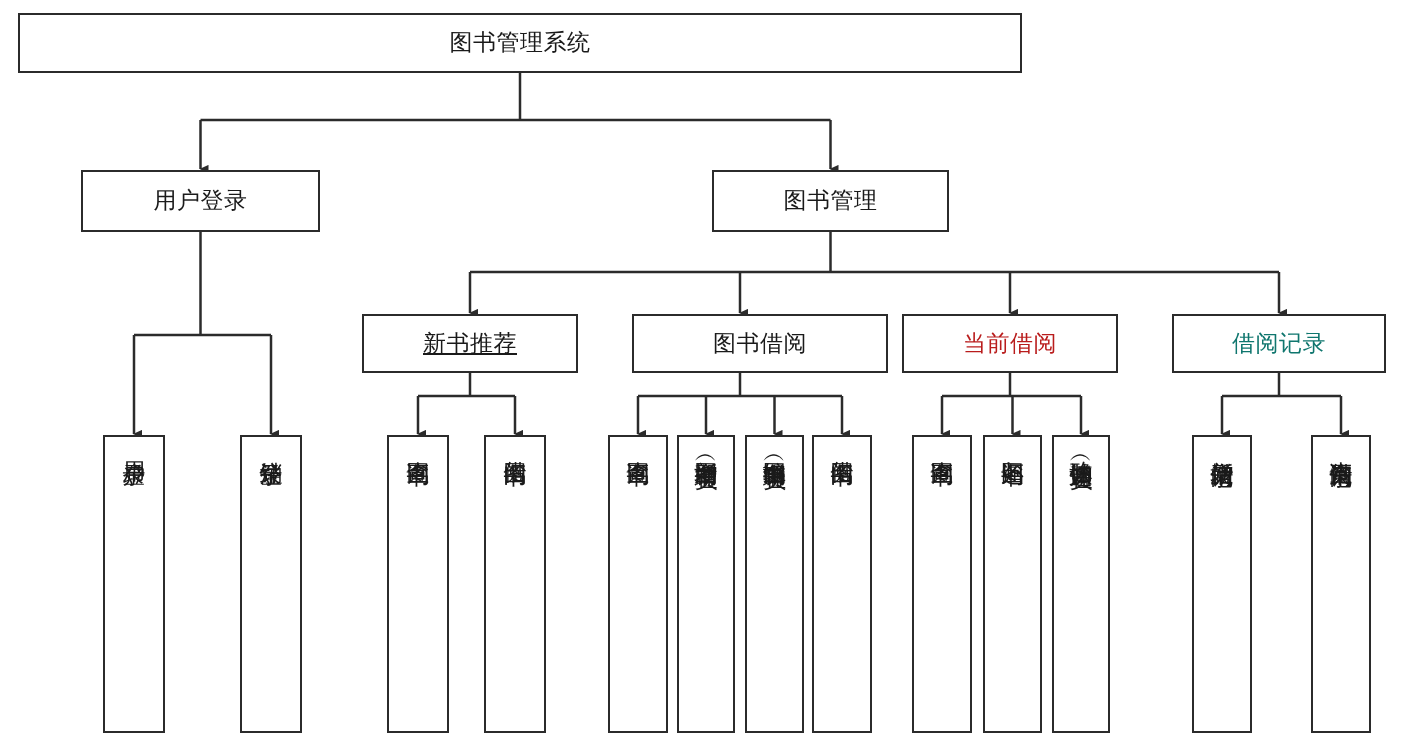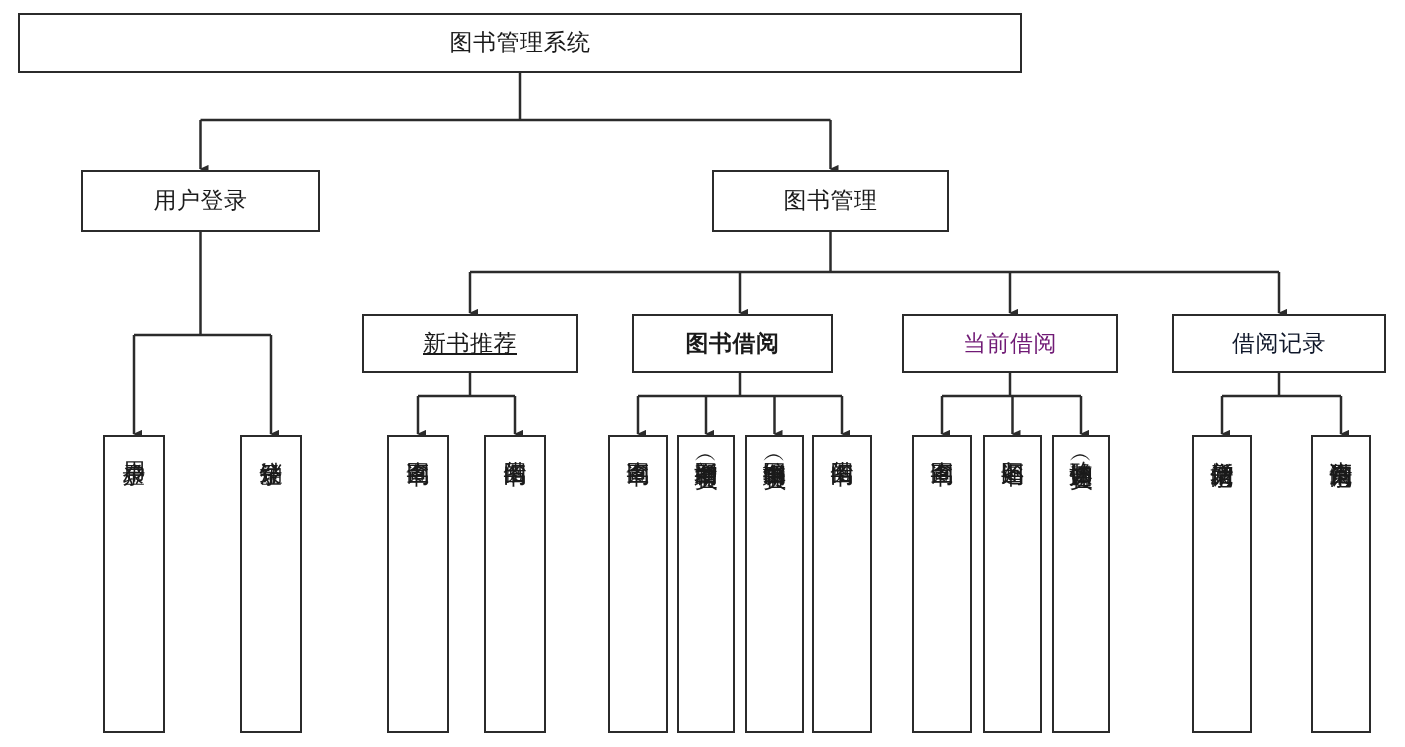--- a/index.html
+++ b/index.html
@@ -121,28 +121,28 @@
       </div>
       <div class="node-box node-horizontal" style="left: 81px; top: 170px; width: 239px; height: 62px; border-color: rgb(43, 43, 43); background: rgb(255, 255, 255);">
         <span class="node-label" style="color: rgb(26, 26, 26);">用户登录</span>
       </div>
       <div class="node-box node-horizontal" style="left: 712px; top: 170px; width: 237px; height: 62px; border-color: rgb(43, 43, 43); background: rgb(255, 255, 255);">
         <span class="node-label" style="color: rgb(26, 26, 26);">图书管理</span>
       </div>
       <div class="node-box node-horizontal" style="left: 362px; top: 314px; width: 216px; height: 59px; border-color: rgb(43, 43, 43); background: rgb(255, 255, 255); text-decoration: underline;">
         <span class="node-label" style="color: rgb(26, 26, 26);">新书推荐</span>
       </div>
-      <div class="node-box node-horizontal" style="left: 632px; top: 314px; width: 201px; height: 59px; border-color: rgb(43, 43, 43); background: rgb(255, 255, 255); font-weight: bold;">
+      <div class="node-box node-horizontal" style="left: 632px; top: 314px; width: 256px; height: 59px; border-color: rgb(43, 43, 43); background: rgb(255, 255, 255);">
         <span class="node-label" style="color: rgb(26, 26, 26);">图书借阅</span>
       </div>
       <div class="node-box node-horizontal" style="left: 902px; top: 314px; width: 216px; height: 59px; border-color: rgb(43, 43, 43); background: rgb(255, 255, 255);">
-        <span class="node-label" style="color: #701a75;">当前借阅</span>
+        <span class="node-label" style="color: #b91c1c;">当前借阅</span>
       </div>
       <div class="node-box node-horizontal" style="left: 1172px; top: 314px; width: 214px; height: 59px; border-color: rgb(43, 43, 43); background: rgb(255, 255, 255);">
-        <span class="node-label" style="color: #0f172a;">借阅记录</span>
+        <span class="node-label" style="color: #0f766e;">借阅记录</span>
       </div>
       <div class="node-box node-vertical" style="left: 103px; top: 435px; width: 62px; height: 298px; border-color: rgb(43, 43, 43); background: rgb(255, 255, 255);">
         <span class="node-label" style="color: rgb(26, 26, 26);">用户登录</span>
       </div>
       <div class="node-box node-vertical" style="left: 240px; top: 435px; width: 62px; height: 298px; border-color: rgb(43, 43, 43); background: rgb(255, 255, 255);">
         <span class="node-label" style="color: rgb(26, 26, 26);">注销登录</span>
       </div>
       <div class="node-box node-vertical" style="left: 387px; top: 435px; width: 62px; height: 298px; border-color: rgb(43, 43, 43); background: rgb(255, 255, 255);">
         <span class="node-label" style="color: rgb(26, 26, 26);">查询图书</span>
       </div>

